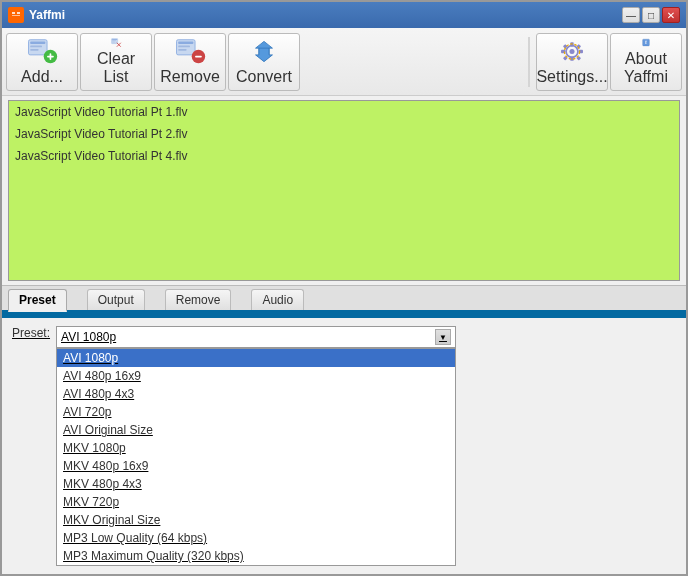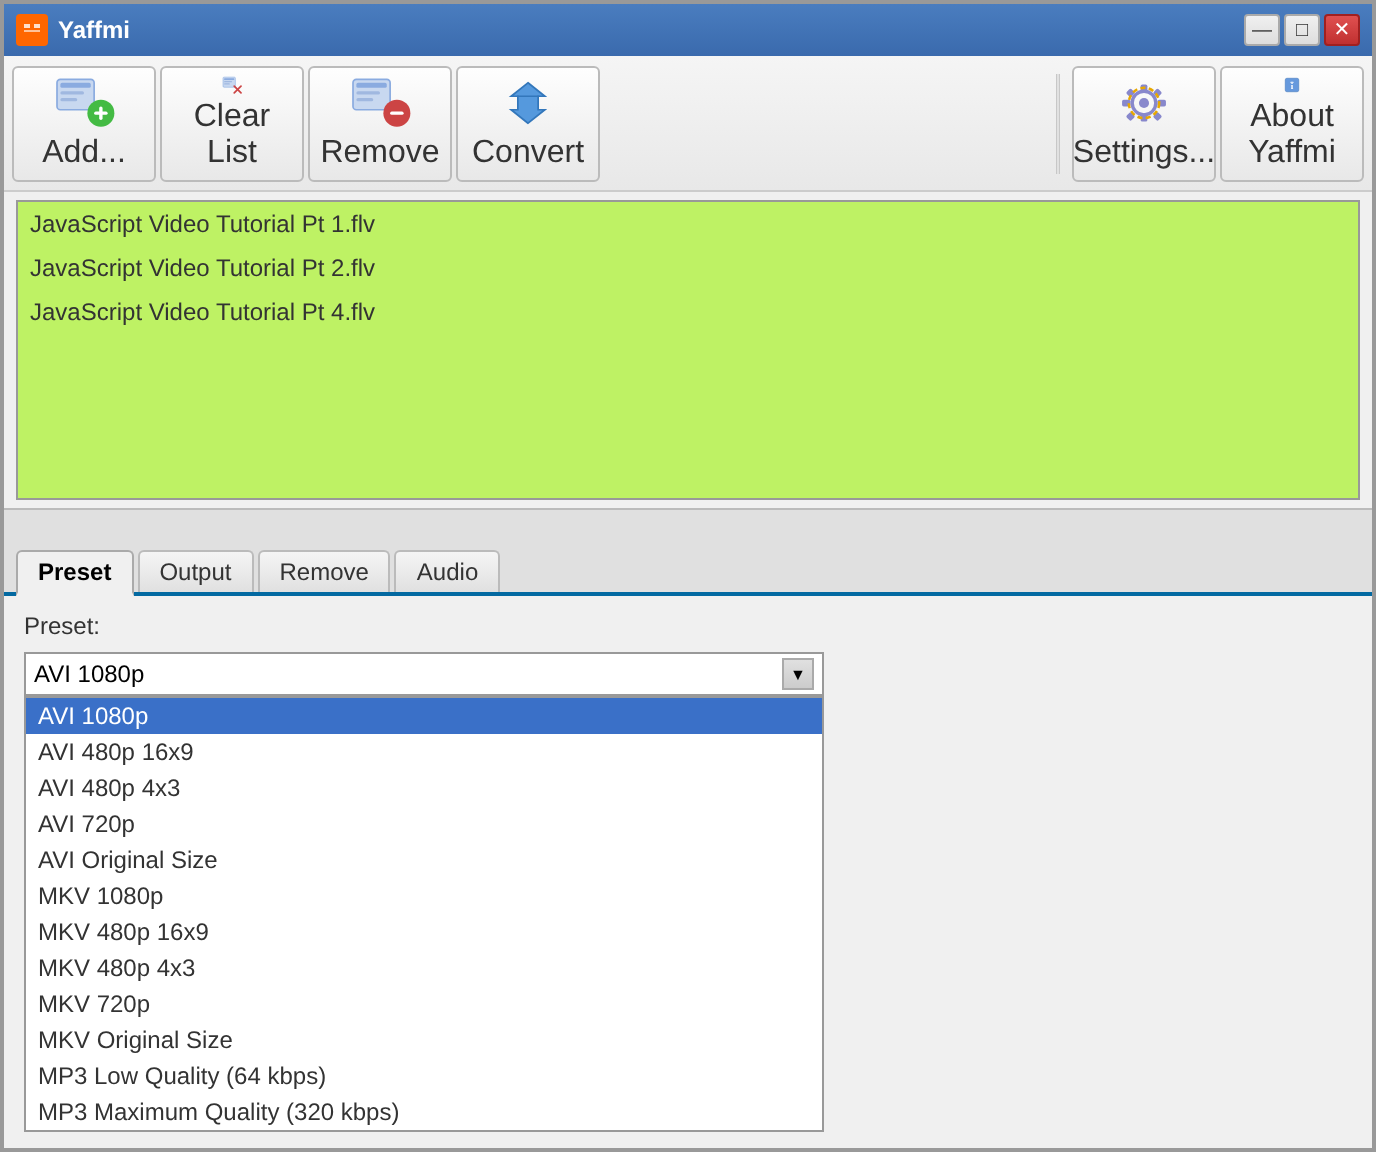--- a/index.html
+++ b/index.html
@@ -123,23 +123,24 @@
     .bottom-panel {
       background: #f0f0f0;
       border-top: 1px solid #bbb;
       display: flex;
       flex-direction: column;
       flex-shrink: 0;
     }
     .tabs-row {
       display: flex;
       background: #e0e0e0;
-      border-bottom: 2px solid #0369a1;
-      padding-top: 20px;
+      border-bottom: 8px solid #0369a1;
+      padding-top: 3px;
       padding-left: 6px;
+      gap: 18px;
     }
     .tab {
       padding: 3px 10px;
       font-size: 12px;
       cursor: pointer;
       border: 1px solid #bbb;
       border-bottom: none;
       border-radius: 3px 3px 0 0;
       background: linear-gradient(to bottom, #f5f5f5, #e0e0e0);
       color: #333;
@@ -149,22 +150,23 @@
       background: #f0f0f0;
       border-color: #aaa;
       border-bottom: 2px solid #f0f0f0;
       margin-bottom: -2px;
       color: #000;
       font-weight: bold;
     }
     .preset-panel {
       padding: 8px 10px;
       display: flex;
-      flex-direction: column;
+      flex-direction: row;
       gap: 6px;
+      text-decoration: underline;
     }
     .preset-label {
       font-size: 12px;
       color: #333;
     }
     .preset-select-wrapper {
       position: relative;
       width: 412px;
     }
     .preset-select-display {

